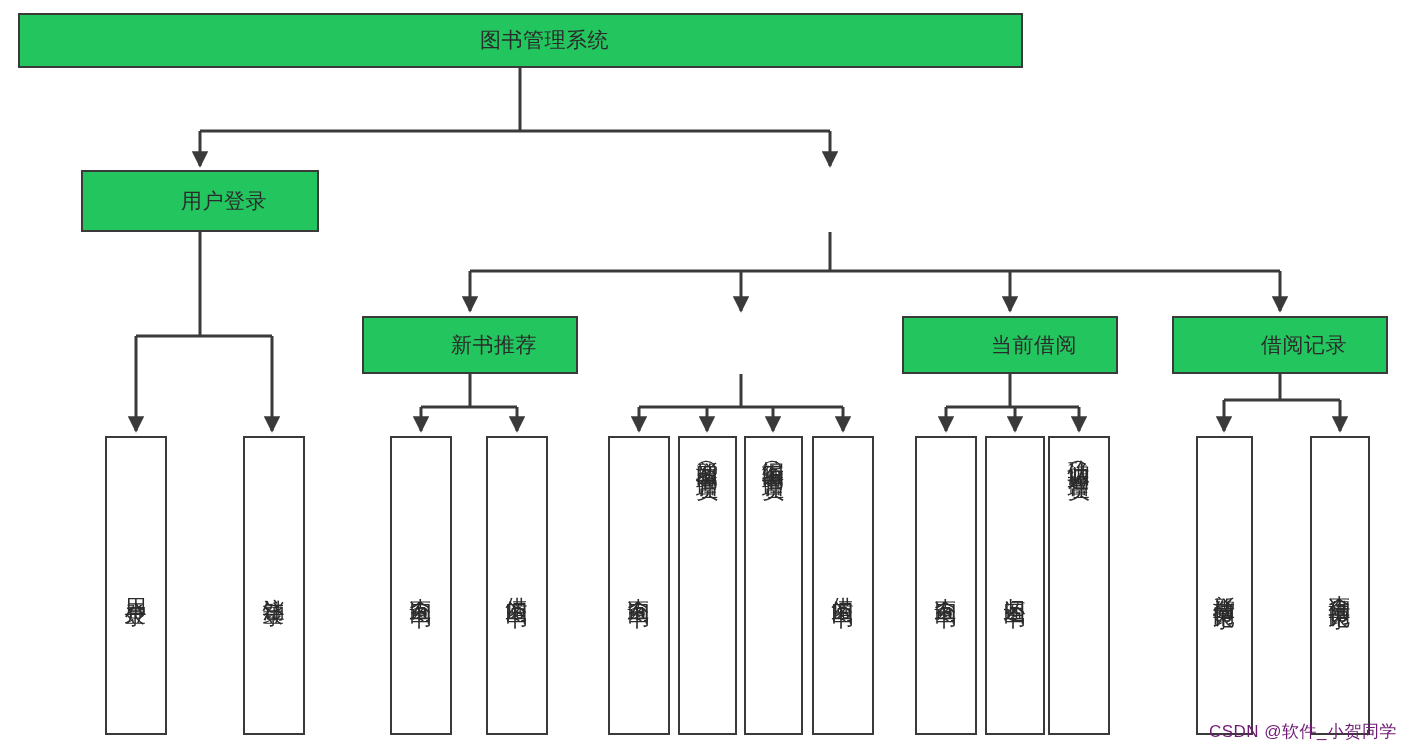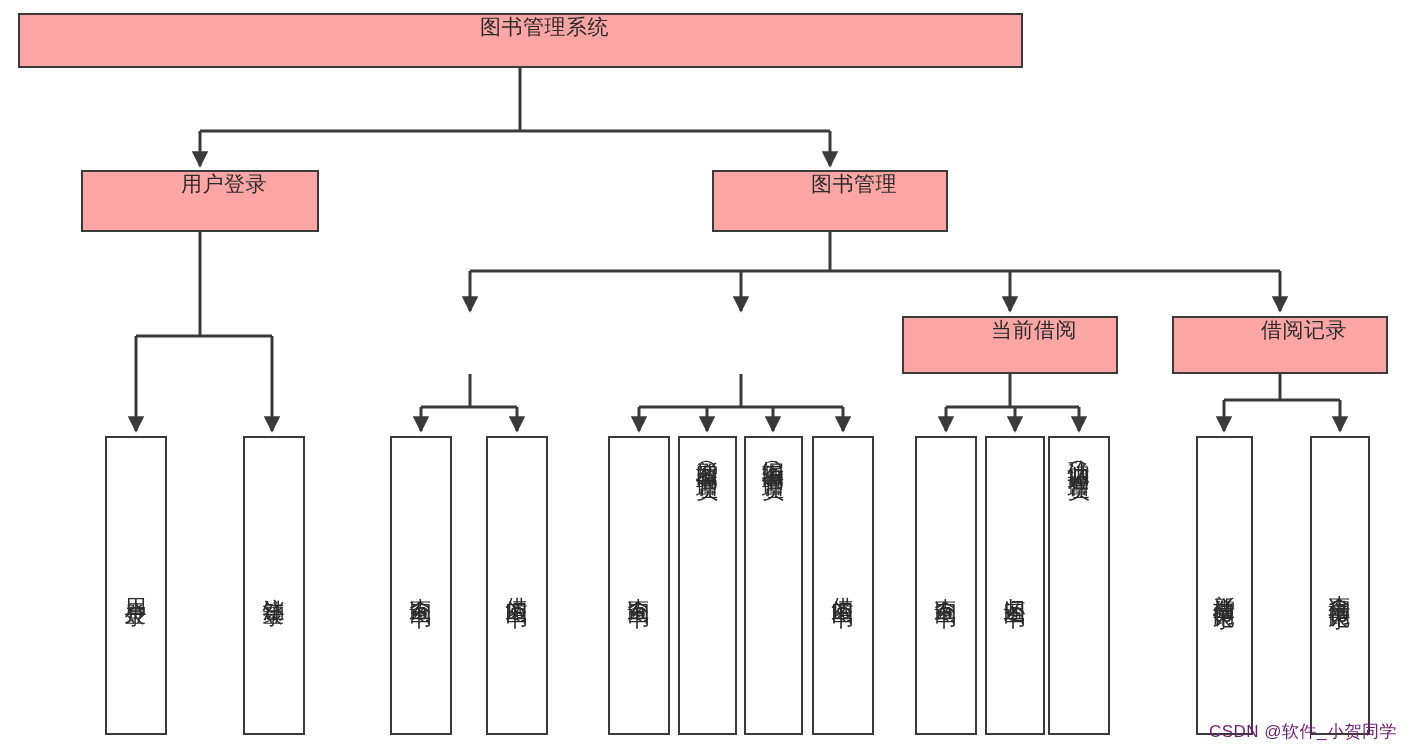--- a/index.html
+++ b/index.html
@@ -22,23 +22,24 @@
   svg#tree-svg {
     position: absolute;
     left: 0;
     top: 0;
     width: 1405px;
     height: 747px;
   }
   .node-box {
     position: absolute;
     box-sizing: border-box;
-    background: #fca5a5;
+    background: #22c55e;
     border: 2px solid #3a3a3a;
     display: flex;
+    align-items: center;
     justify-content: center;
     overflow: hidden;
     padding-left: 48px;
   }
   .node-label {
     color: #2b2b2b;
     font-size: 21px;
     line-height: 1.18;
     white-space: nowrap;
     letter-spacing: 0.5px;
@@ -133,24 +134,24 @@
     </g>
   </svg>
 
   <div class="node-box" style="left:18px; top:13px; width:1005px; height:55px;">
     <span class="node-label">图书管理系统</span>
   </div>
 
   <div class="node-box" style="left:81px; top:170px; width:238px; height:62px;">
     <span class="node-label">用户登录</span>
   </div>
-  <div class="node-box" style="left:712px; top:170px; width:236px; height:62px;">
-    <span class="node-label">图书管理</span>
+
+  <div class="node-box" style="left:362px; top:316px; width:216px; height:58px;">
+    <span class="node-label">新书推荐</span>
   </div>
-
   <div class="node-box" style="left:1172px; top:316px; width:216px; height:58px;">
     <span class="node-label">借阅记录</span>
   </div>
   <div class="node-box" style="left:902px; top:316px; width:216px; height:58px;">
     <span class="node-label">当前借阅</span>
   </div>
 
   <div class="leaf-box align-center" style="left:105px; top:436px; width:62px; height:299px;">
     <span class="leaf-label">用户登录</span>
   </div>

